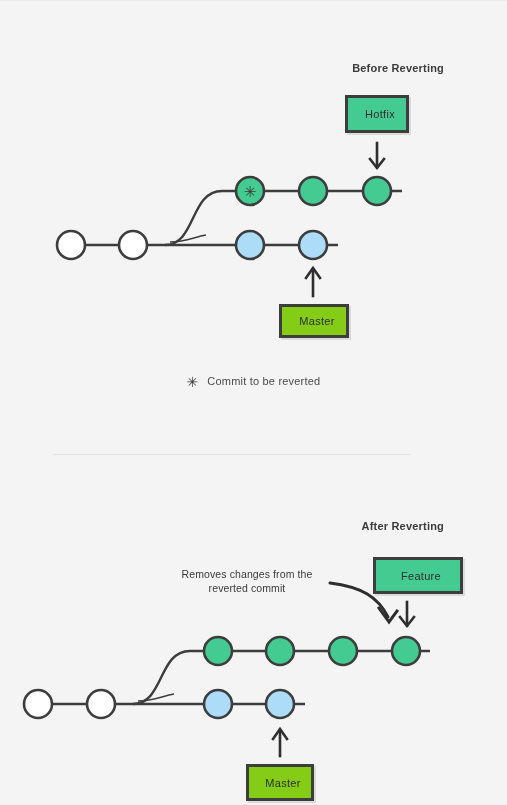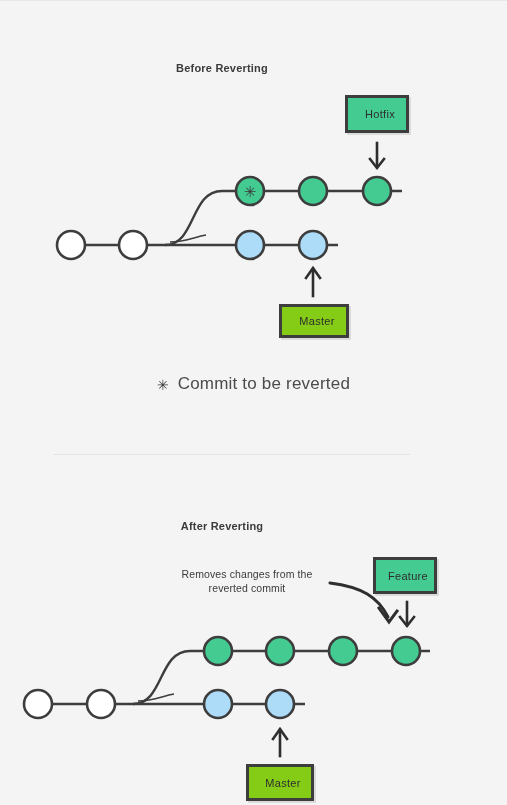--- a/index.html
+++ b/index.html
@@ -28,21 +28,21 @@
     width: 507px;
     text-align: center;
     font-size: 11px;
     color: #b9b9b9;
     letter-spacing: .2px;
   }
   .section-title {
     position: absolute;
     width: 444px;
     left: 0;
-    text-align: center;
+    text-align: right;
     font-size: 11px;
     font-weight: bold;
     color: #3b3b3b;
     letter-spacing: .2px;
   }
   #title-before { top: 61px; }
   #title-after  { top: 519px; }
 
   .divider {
     position: absolute;
@@ -65,21 +65,21 @@
     gap: 9px;
   }
   .legend-glyph {
     font-size: 14px;
     line-height: 1;
     color: #3b3b3b;
     display: block;
     transform: translateY(1px);
   }
   .legend-label {
-    font-size: 17px;
+    font-size: 11px;
     color: #4b4b4b;
     letter-spacing: .2px;
   }
 
   
   .label-box {
     position: absolute;
     box-sizing: border-box;
     border: 3px solid #3d3d3d;
     display: flex;
@@ -89,21 +89,21 @@
     color: #2e2e2e;
     letter-spacing: .3px;
     box-shadow: 2px 2px 0 rgba(0,0,0,.10);
     padding-left: 6px;
   }
   .label-green { background: #44cb92; }
   .label-blue  { background: #84cc16; }
 
   #box-hotfix  { left: 345px; top: 94px;  width: 64px;  height: 38px; }
   #box-master1 { left: 279px; top: 303px; width: 70px;  height: 34px; }
-  #box-feature { left: 373px; top: 556px; width: 64px;  height: 37px; }
+  #box-feature { left: 373px; top: 556px; width: 90px;  height: 37px; }
   #box-master2 { left: 246px; top: 763px; width: 68px;  height: 37px; }
 
   
   .annotation {
     position: absolute;
     left: 180px;
     top: 566px;
     width: 134px;
     text-align: center;
     font-size: 10.5px;

